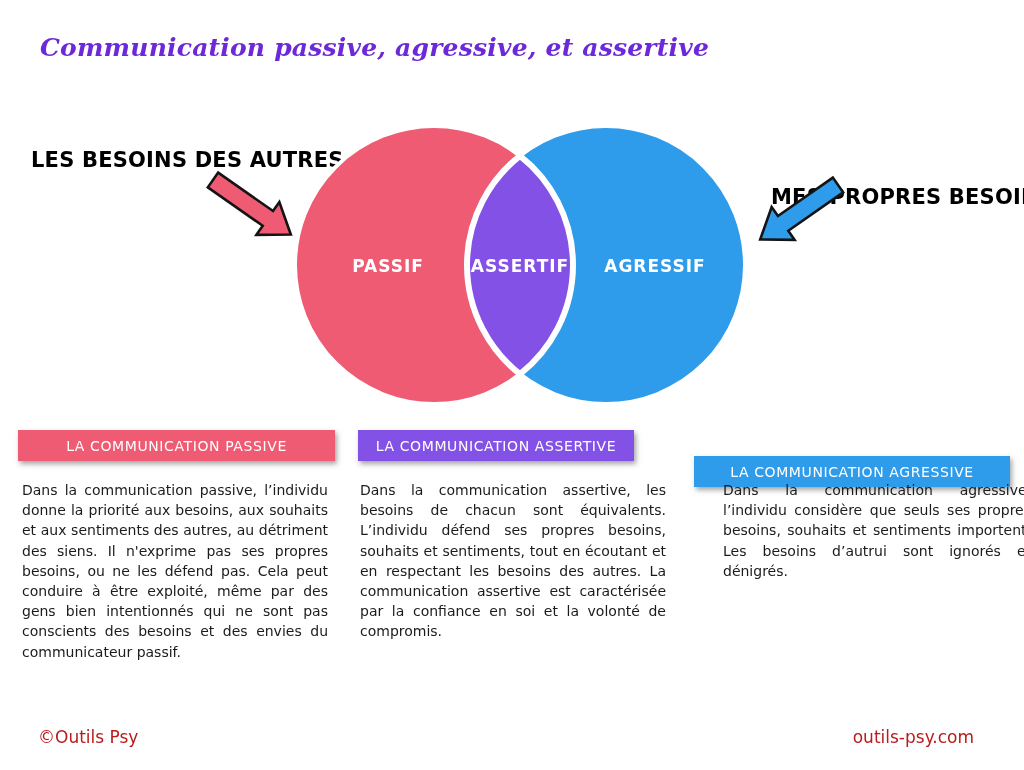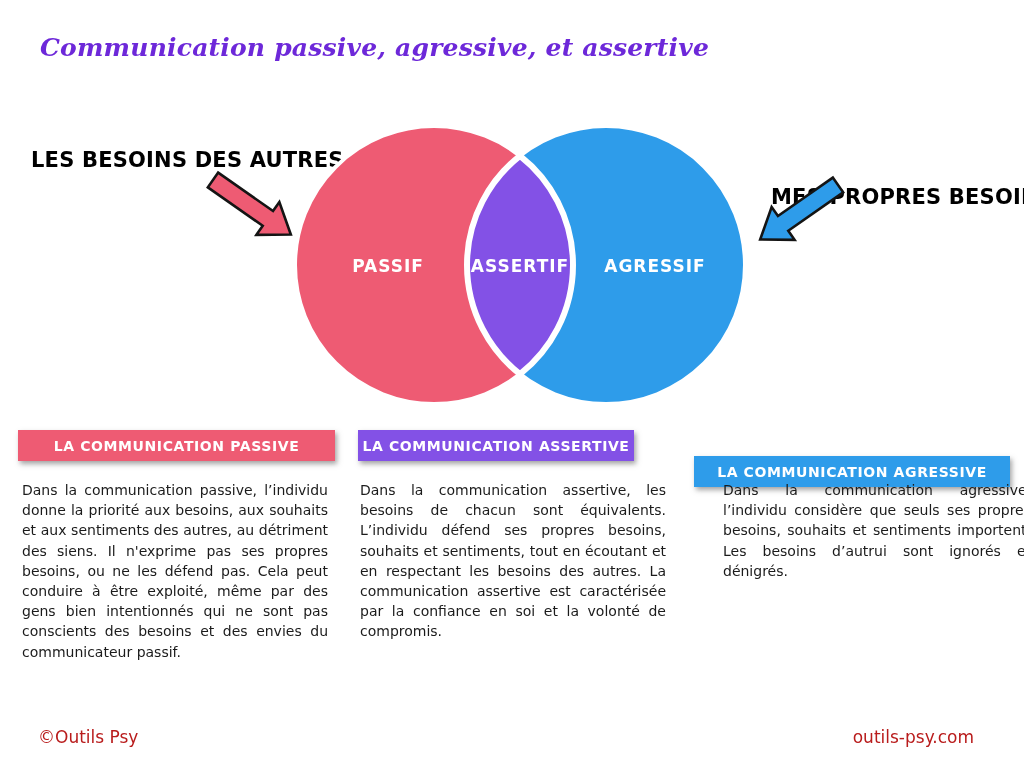--- a/index.html
+++ b/index.html
@@ -49,21 +49,21 @@
   }
   .section-heading {
     position: absolute;
     top: 430px;
     height: 31px;
     display: flex;
     align-items: center;
     justify-content: center;
     color: #ffffff;
     font-size: 14px;
-    font-weight: 700;
+    font-weight: 400;
     letter-spacing: 0.6px;
     box-shadow: 2px 3px 5px rgba(90,90,90,0.55);
     white-space: nowrap;
   }
   .heading-1 { left: 18px;  width: 317px; }
   .heading-2 { left: 358px; width: 276px; }
   .heading-3 { left: 694px; width: 316px; }
   .section-body {
     position: absolute;
     top: 480px;

